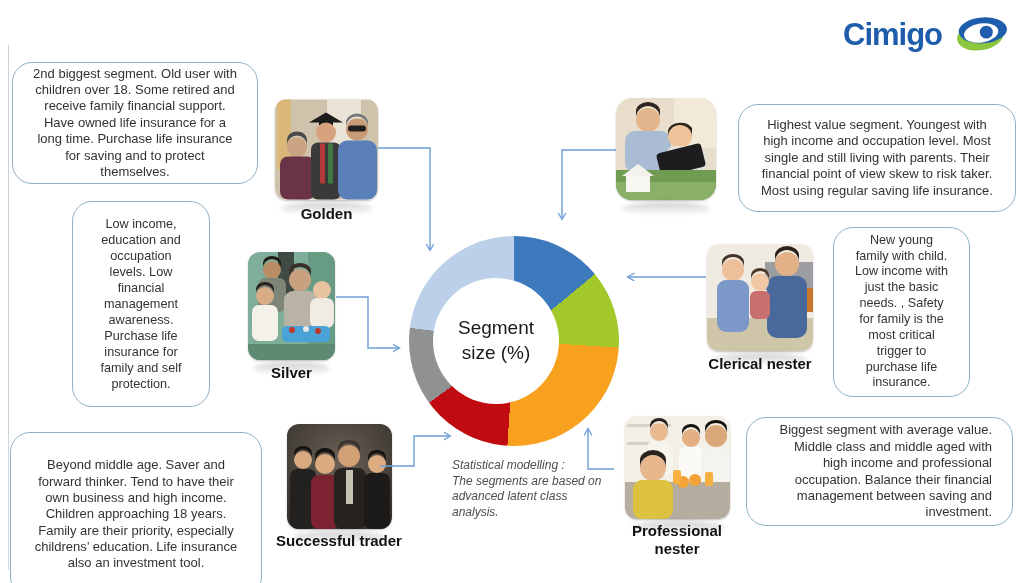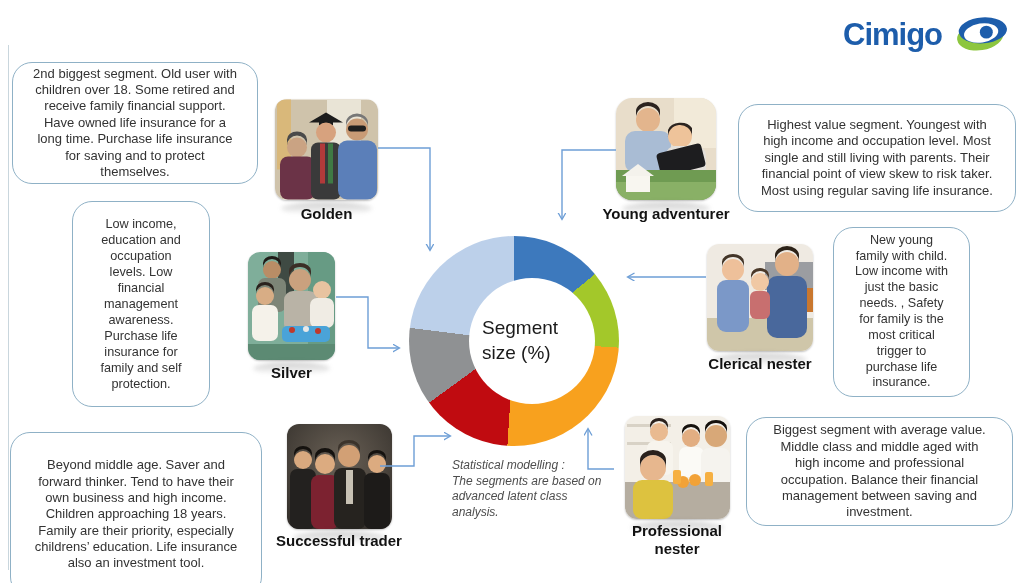--- a/index.html
+++ b/index.html
@@ -28,22 +28,22 @@
     filter:blur(2px);
   }
   .photo-label {
     position:absolute; text-align:center; font-weight:bold;
     color:#121212; font-size:15px; line-height:1.2;
   }
 
   
   #donut { position:absolute; left:409px; top:236px; width:210px; height:210px; border-radius:50%; }
   #donut-hole {
-    position:absolute; left:60px; top:42px; width:126px; height:126px; border-radius:50%;
-    background:#fff; display:flex; align-items:center; justify-content:center; text-align:left;
+    position:absolute; left:24px; top:42px; width:126px; height:126px; border-radius:50%;
+    background:#fff; display:flex; align-items:center; justify-content:center; text-align:center;
   }
   #donut-center-label { font-size:19px; color:#1a1a1a; width:100px; line-height:1.3; }
 
   
   #stat-note {
     position:absolute; left:452px; top:458px; width:160px;
     font-style:italic; font-size:12px; color:#4d4d4d; line-height:1.3;
     white-space:pre-line; text-align:left;
   }
 
@@ -89,21 +89,21 @@
   </div>
 
   <div class="callout" style="left:738px; top:104px; width:278px; height:108px;">
     <span>Highest value segment. Youngest with high income and occupation level. Most single and still living with parents. Their financial point of view skew to risk taker. Most using regular saving life insurance.</span>
   </div>
 
   <div class="callout" style="left:833px; top:227px; width:137px; height:170px; font-size:12.6px;">
     <span>New young family with child. Low income  with just the basic needs.  , Safety for family is the most critical trigger to purchase life insurance.</span>
   </div>
 
-  <div class="callout" style="left:746px; top:417px; width:267px; height:109px;">
+  <div class="callout" style="left:746px; top:417px; width:267px; height:109px;text-align:right;">
     <span>Biggest segment with average value. Middle class and middle aged with high income and professional occupation. Balance their financial management between saving and investment.</span>
   </div>
 
   <div class="photo" style="left:275px; top:99px; width:103px; height:101px;">
     <svg viewBox="0 0 103 100">
       <rect width="103" height="100" fill="#cfc3ab"></rect>
       <rect x="52" width="34" height="62" fill="#e9e4d6"></rect>
       <rect x="2" width="14" height="70" fill="#d9b87a"></rect>
       <circle cx="22" cy="48" r="10" fill="#caa383"></circle>
       <path d="M12,46 a10,10 0 0 1 20,0 l0,-6 a10,8 0 0 0 -20,0 z" fill="#4a4a4a"></path>
@@ -134,21 +134,20 @@
       <path d="M52,40 a12,12 0 0 1 24,-2 l0,-8 a13,10 0 0 0 -24,2 z" fill="#2c2420"></path>
       <rect x="50" y="48" width="40" height="34" rx="9" fill="#e4e0da"></rect>
       <rect x="42" y="50" width="46" height="24" rx="4" fill="#1d1d1f" transform="rotate(-14 65 62)"></rect>
       <rect y="72" width="100" height="30" fill="#6f9b52"></rect>
       <rect y="84" width="100" height="18" fill="#89b066"></rect>
       <path d="M6,78 l16,-12 16,12 z" fill="#f4f2ec"></path>
       <rect x="10" y="78" width="24" height="16" fill="#f8f6f0"></rect>
     </svg>
   </div>
   <div class="reflection" style="left:622px; top:202px; width:88px;"></div>
-  <div class="photo-label" style="left:586px; top:205px; width:160px;">Young adventurer</div>
 
   <div class="photo" style="left:248px; top:252px; width:87px; height:108px;">
     <svg viewBox="0 0 87 108">
       <rect width="87" height="108" fill="#7fae9a"></rect>
       <rect x="30" width="16" height="44" fill="#3f4a43"></rect>
       <rect x="60" width="27" height="108" fill="#679b84"></rect>
       <circle cx="24" cy="18" r="9" fill="#b98d66"></circle>
       <path d="M15,16 a9,9 0 0 1 18,0 l0,-5 a9,7 0 0 0 -18,0 z" fill="#201b17"></path>
       <rect x="10" y="26" width="28" height="34" rx="7" fill="#7d8577"></rect>
       <circle cx="52" cy="28" r="11" fill="#caa17e"></circle>

